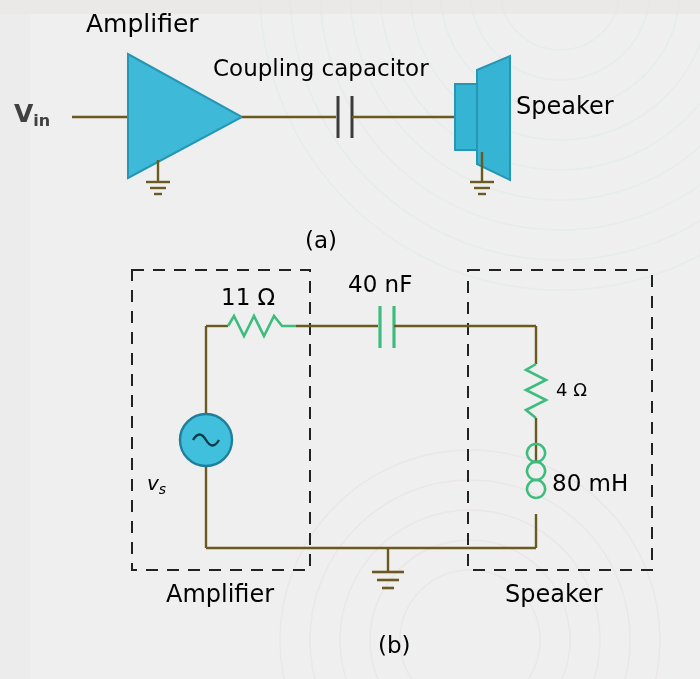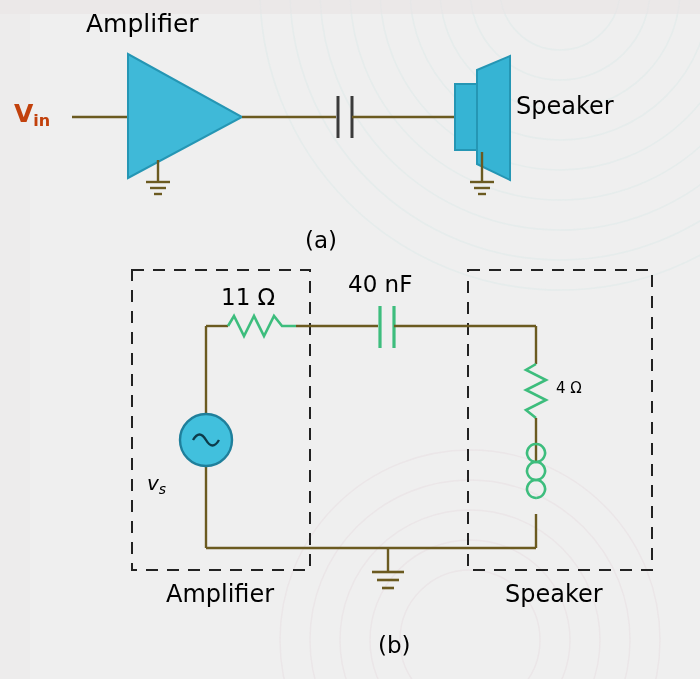--- a/index.html
+++ b/index.html
@@ -112,45 +112,51 @@
     <line x1="382" y1="588" x2="394" y2="588" stroke="#6b5a20" stroke-width="2.6"></line>
 
     <circle cx="206" cy="440" r="26" fill="#41c0dd" stroke="#1f7f9b" stroke-width="2.4"></circle>
     <path d="M193,440 q6.5,-11 13,0 q6.5,11 13,0" fill="none" stroke="#0d3b4a" stroke-width="2.4"></path>
   </svg>
 
   <div class="lbl" style="left:86px;top:9px;font-size:25px;">
     <span>Amplifier</span>
   </div>
 
+  <div class="lbl" style="left:213px;top:55px;font-size:23px;">
+    <span>Coupling capacitor</span>
+  </div>
 
   <div class="lbl" style="left:516px;top:92px;font-size:24px;">
     <span>Speaker</span>
   </div>
 
-  <div class="lbl" style="left:14px;top:99px;font-size:25px;font-weight:bold;color:#c2410c;">
+  <div class="lbl" style="left:14px;top:99px;font-size:25px;font-weight:bold;color:#404040;">
     <span>V</span><span style="font-size:16px;vertical-align:-4px;">in</span>
   </div>
 
   <div class="lbl" style="left:305px;top:227px;font-size:23px;">
     <span>(a)</span>
   </div>
 
   <div class="lbl" style="left:221px;top:284px;font-size:23px;">
     <span>11 Ω</span>
   </div>
 
   <div class="lbl" style="left:348px;top:271px;font-size:23px;">
     <span>40 nF</span>
   </div>
 
-  <div class="lbl" style="left:556px;top:379px;font-size:15px;">
+  <div class="lbl" style="left:556px;top:379px;font-size:18px;">
     <span>4 Ω</span>
   </div>
 
+  <div class="lbl" style="left:552px;top:470px;font-size:23px;">
+    <span>80 mH</span>
+  </div>
 
   <div class="lbl" style="left:147px;top:432px;font-size:20px;font-style:italic;margin-top:39px;">
     <span>v</span><span style="font-size:14px;vertical-align:-4px;">s</span>
   </div>
 
   <div class="lbl" style="left:166px;top:580px;font-size:24px;">
     <span>Amplifier</span>
   </div>
 
   <div class="lbl" style="left:505px;top:580px;font-size:24px;">

